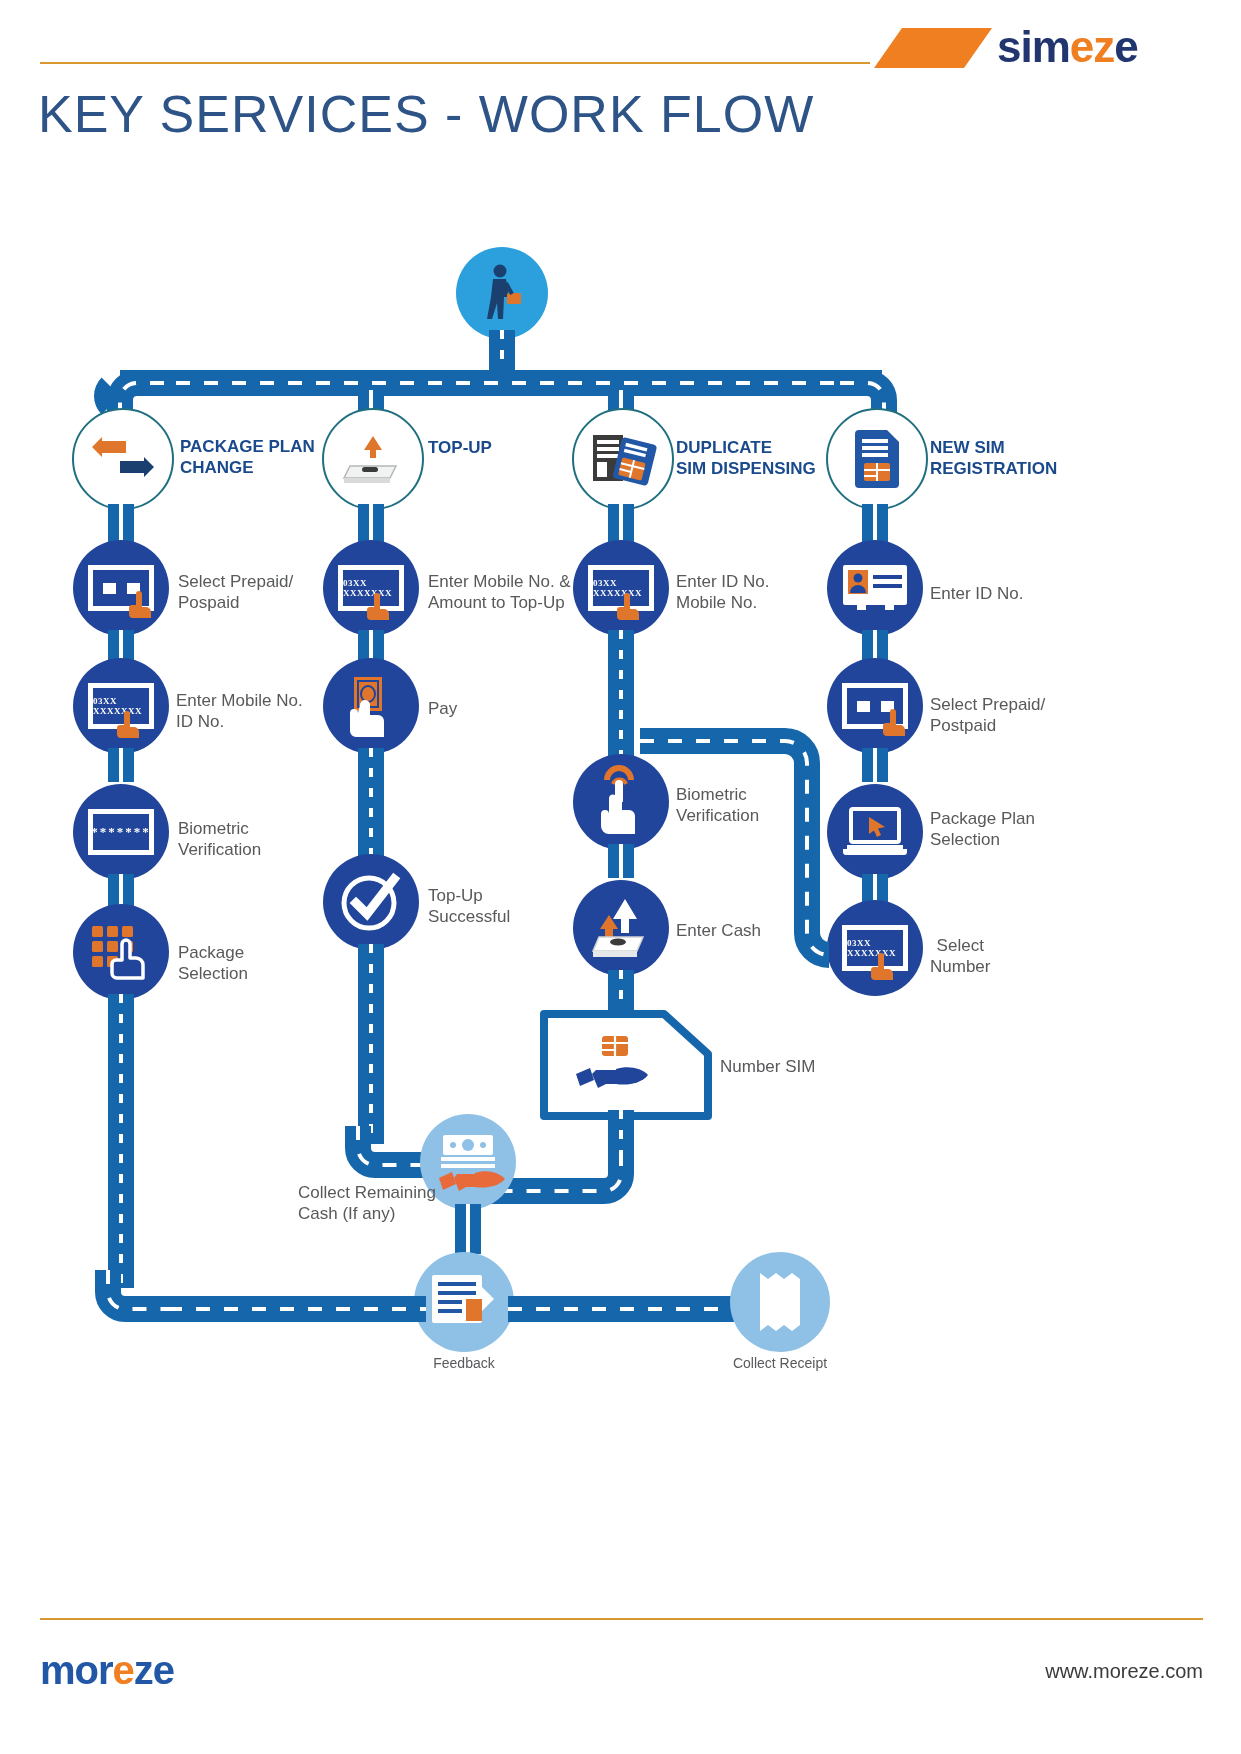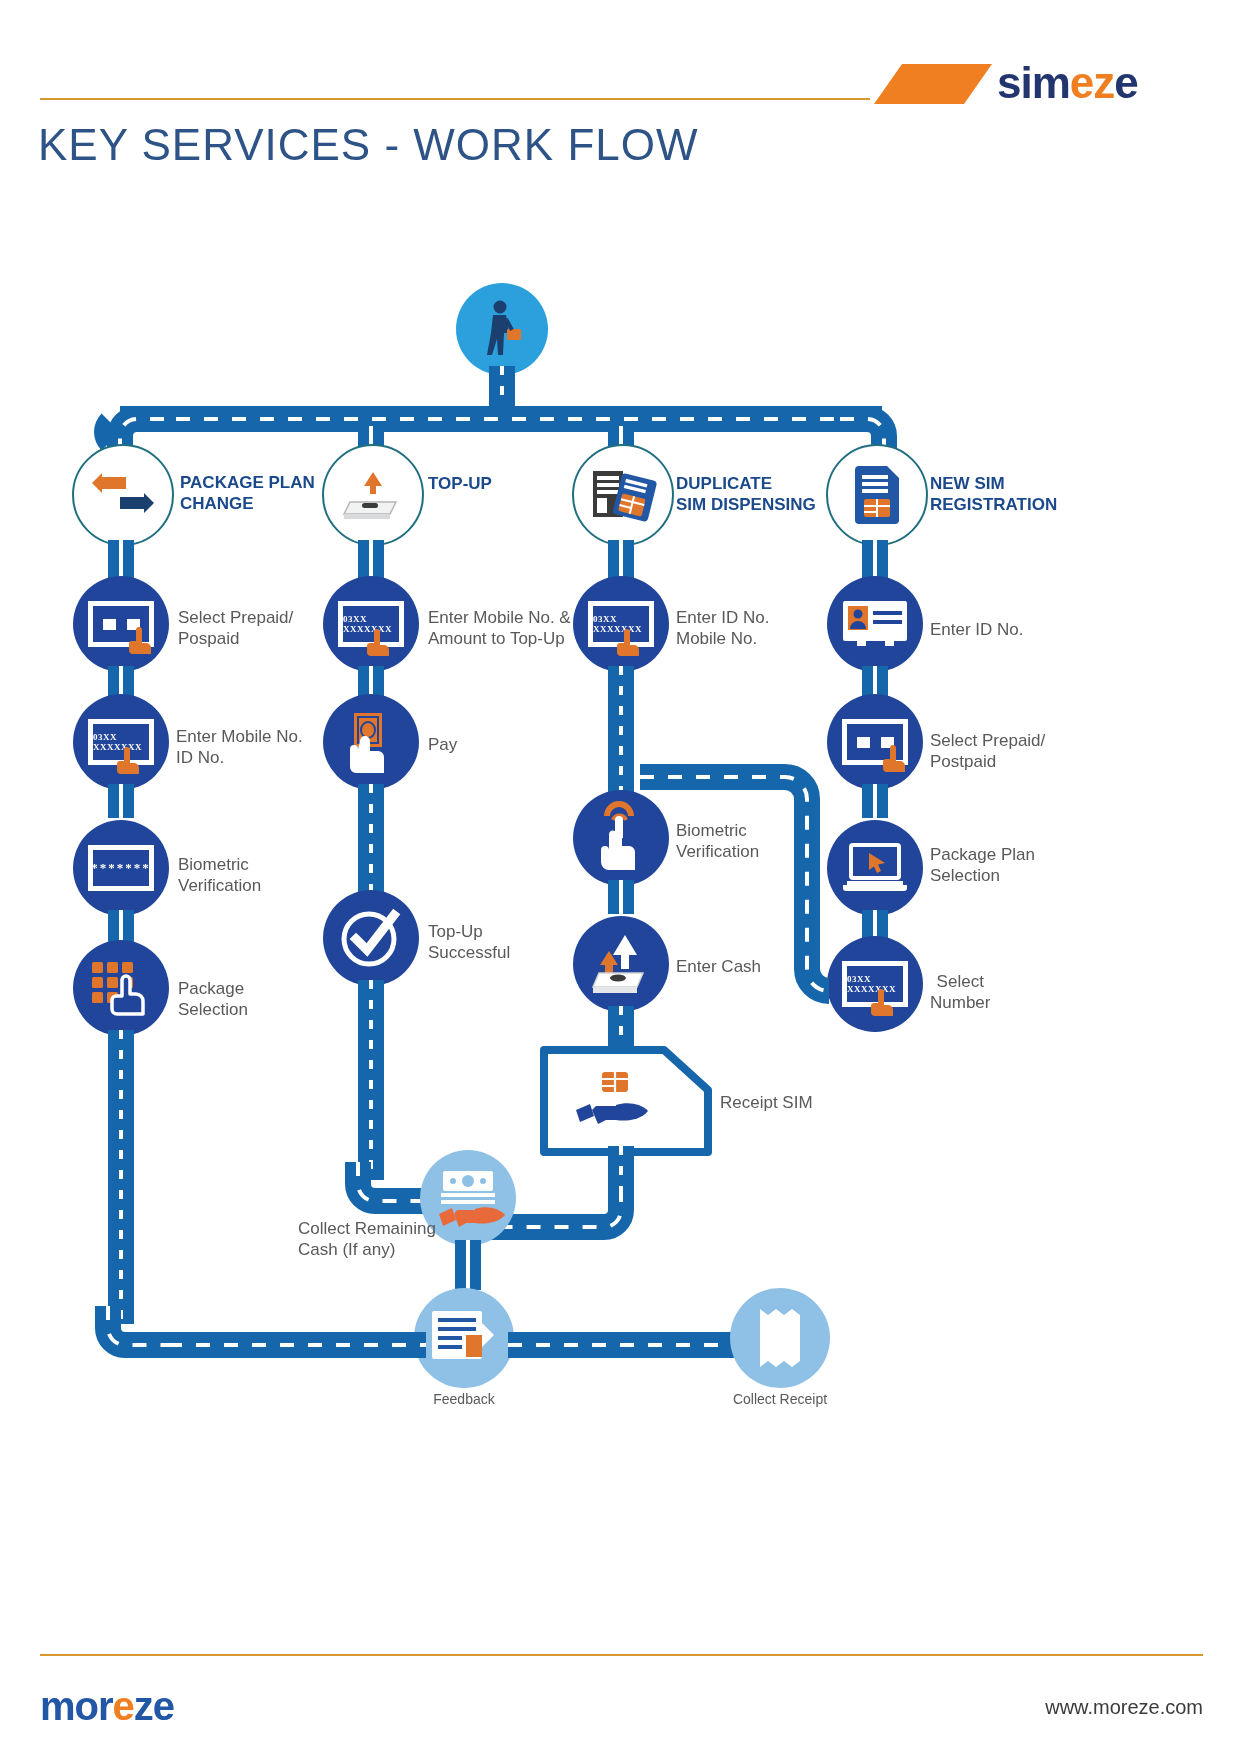--- a/index.html
+++ b/index.html
@@ -1,29 +1,29 @@
 <!DOCTYPE html>
 <html><head>
 <meta charset="utf-8">
 <style>
   html,body{margin:0;padding:0;}
   body{
     width:1241px;height:1754px;position:relative;background:#ffffff;
     font-family:"Liberation Sans","DejaVu Sans",sans-serif;
     overflow:hidden;
   }
-  .stage{position:absolute;left:0;top:0;width:1241px;height:1407px;margin-top:36px;}
+  .stage{position:absolute;left:0;top:0;width:1241px;height:1407px;}
 
   
   .hdr-rule{position:absolute;left:40px;top:62px;width:830px;height:2px;background:#d9972f;}
   .hdr-swoosh{position:absolute;left:872px;top:28px;width:120px;height:40px;}
   .logo-text{position:absolute;left:997px;top:22px;font-size:44px;font-weight:700;letter-spacing:-1px;color:#22356f;}
   .logo-e{color:#f07f22;}
   .logo-z{color:#f07f22;}
-  .page-title{position:absolute;left:38px;top:84px;font-size:44px;letter-spacing:1px;color:#2e5487;
+  .page-title{position:absolute;left:38px;top:84px;font-size:52px;letter-spacing:1px;color:#2e5487;
     font-family:"Liberation Sans Narrow","Liberation Sans",sans-serif;font-weight:400;white-space:nowrap;}
 
   
   .ftr-rule{position:absolute;left:40px;top:1618px;width:1163px;height:2px;background:#d9972f;}
   .ftr-logo{position:absolute;left:40px;top:1648px;font-size:40px;font-weight:700;color:#2257a6;letter-spacing:-1px;}
   .ftr-logo .o{color:#2257a6;}
   .ftr-logo .e{color:#f07f22;}
   .ftr-url{position:absolute;right:38px;top:1660px;font-size:20px;color:#3b3b3b;}
 
   
@@ -299,21 +299,21 @@
     <g transform="translate(62,26)">
       <rect x="0" y="0" width="26" height="20" rx="3" fill="#e0762c"></rect>
       <path d="M0 7 H26 M13 0 V20 M0 14 H13" stroke="#ffffff" stroke-width="2.2"></path>
     </g>
     <g transform="translate(36,54)">
       <path d="M0 10 L14 4 L18 16 L4 22 Z" fill="#21459a"></path>
       <path d="M20 6 h30 a7 7 0 0 1 0 14 H30 l-8 4 -6 -14 Z" fill="#21459a"></path>
       <path d="M40 5 c12 -4 26 -1 32 6 c-6 8 -20 11 -32 9 Z" fill="#21459a"></path>
     </g>
   </svg>
-  <div class="lbl" style="left:720px;top:1056px;">Receipt SIM</div>
+  <div class="lbl" style="left:720px;top:1056px;">Number SIM</div>
 
   <div class="rv" style="left:608px;top:1110px;height:60px;"></div>
   <svg style="position:absolute;left:478px;top:1152px;" width="145" height="70" viewBox="0 0 145 70">
     <path d="M143 0 V22 a17 17 0 0 1 -17 17 H0" stroke="#1566ab" stroke-width="26" fill="none"></path>
     <path d="M143 0 V22 a17 17 0 0 1 -17 17 H0" stroke="#ffffff" stroke-width="4" fill="none" stroke-dasharray="14 14"></path>
   </svg>
 
   <div class="rv short" style="left:862px;top:504px;height:46px;"></div>
   <div class="circ node-dark" style="left:827px;top:540px;width:96px;height:96px;">
     <svg width="64" height="46" viewBox="0 0 64 46">

